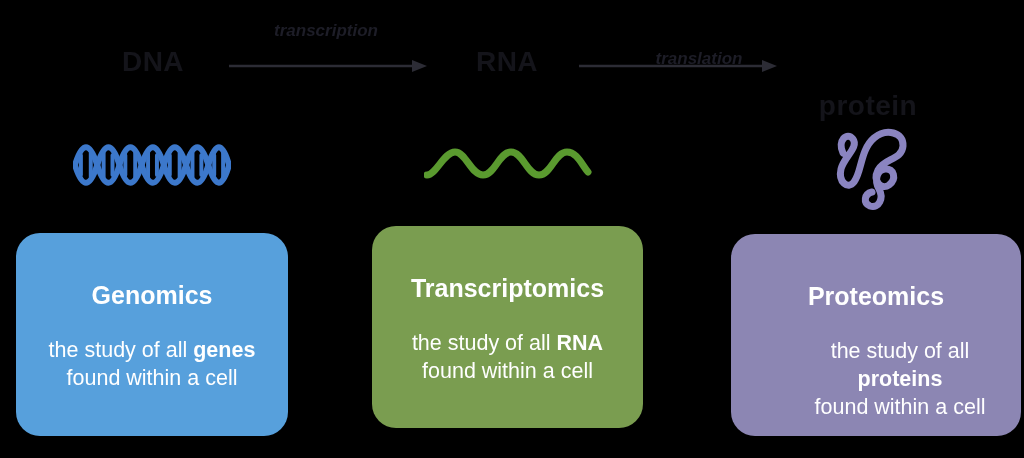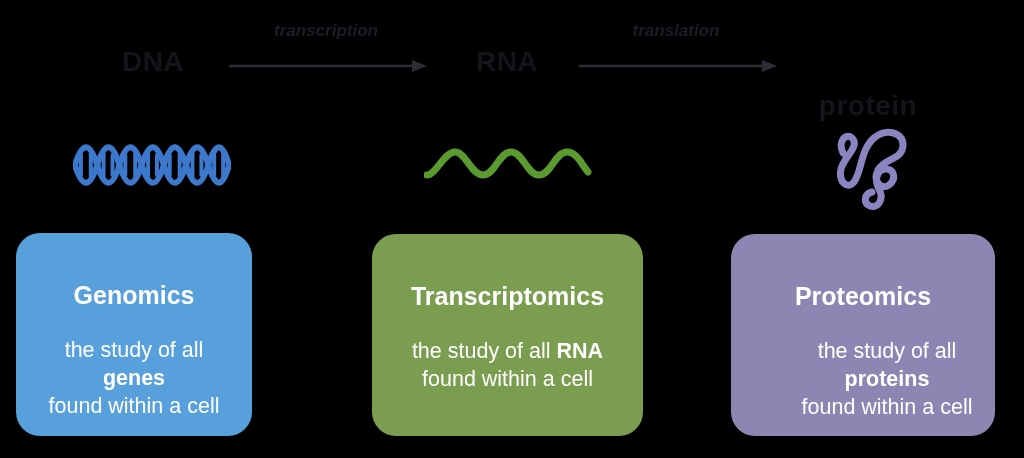--- a/index.html
+++ b/index.html
@@ -21,25 +21,25 @@
   
   .icon-svg { position:absolute; }
   
   .card {
     position:absolute; border-radius:24px; text-align:center;
     box-sizing:border-box; padding:48px 18px 0 18px;
   }
   .card-title { font-size:25px; font-weight:bold; }
   .card-desc  { margin-top:26px; font-size:21.5px; line-height:28px; }
   .card-desc b { font-weight:bold; }
-  #card-0 { left:16px;  top:233px; width:236px; height:203px; }
-  #card-1 { left:372px; top:234px; width:271px; height:202px; }
-  #card-2 { left:731px; top:234px; width:264px; height:202px; }
+  #card-0 { left:16px;  top:233px; width:272px; height:203px; }
+  #card-1 { left:372px; top:226px; width:271px; height:202px; }
+  #card-2 { left:731px; top:234px; width:290px; height:202px; }
   #node-0 { left:53px; }  #node-1 { left:407px; } #node-2 { left:768px; }
-  #alabel-0 { left:226px; } #alabel-1 { left:576px; }
+  #alabel-0 { left:226px; } #alabel-1 { left:599px;margin-top:28px; }
   #arrow-0 { left:228px; } #arrow-1 { left:578px; }
   #icon-dna { left:73px; top:141px; }
   #icon-rna { left:424px; top:146px; }
   #icon-protein { left:827px; top:119px; }
 </style>
 </head>
 <body>
 
 <div class="canvas">
 

